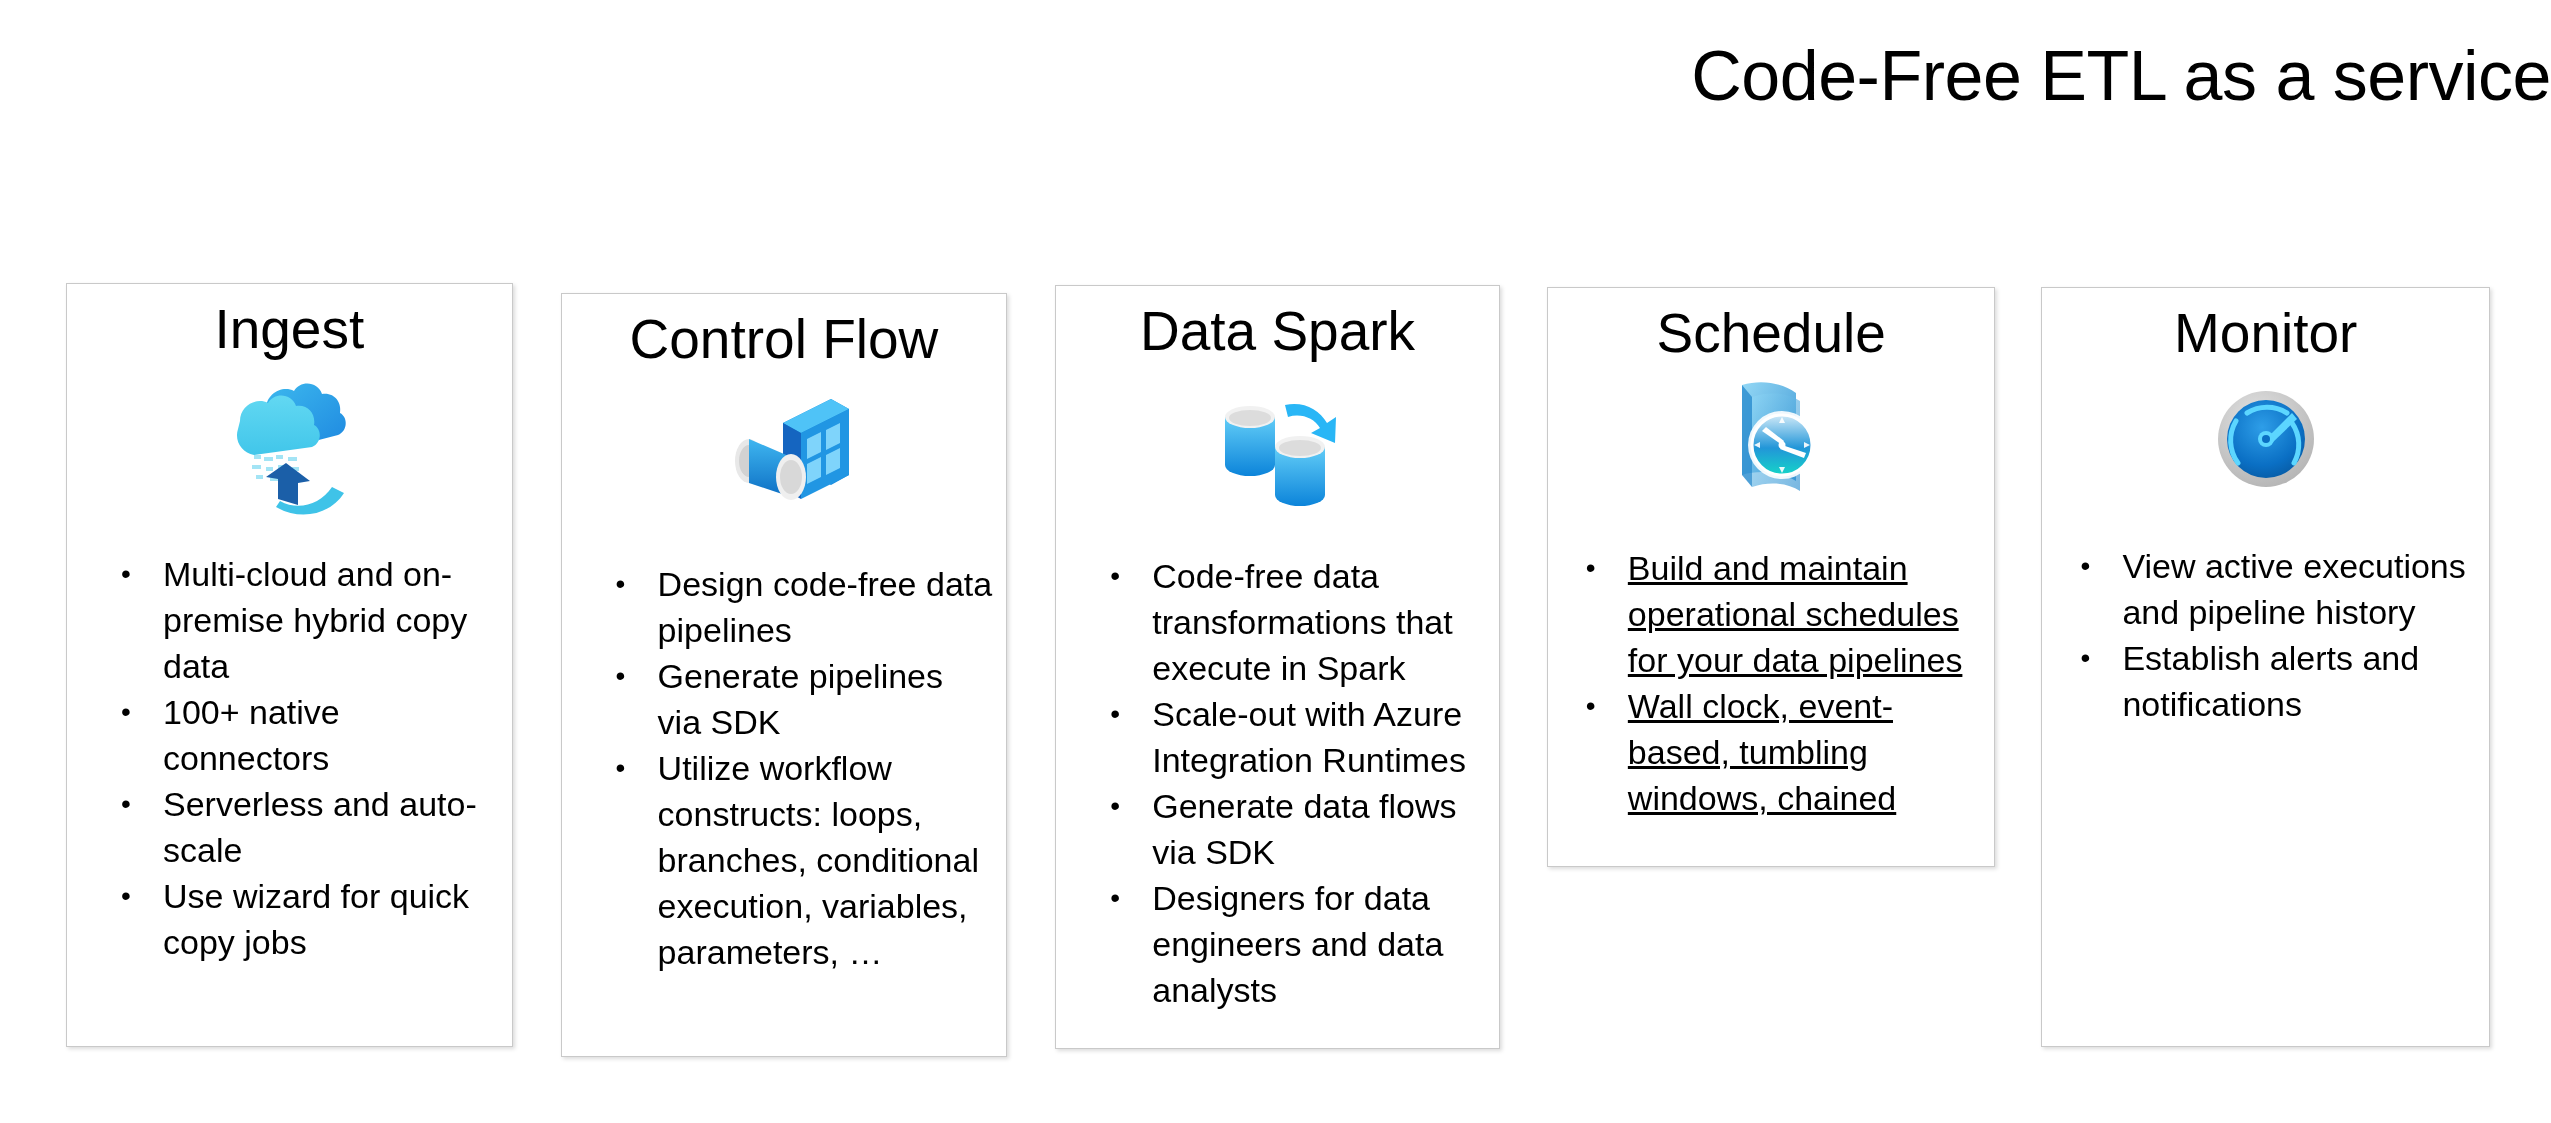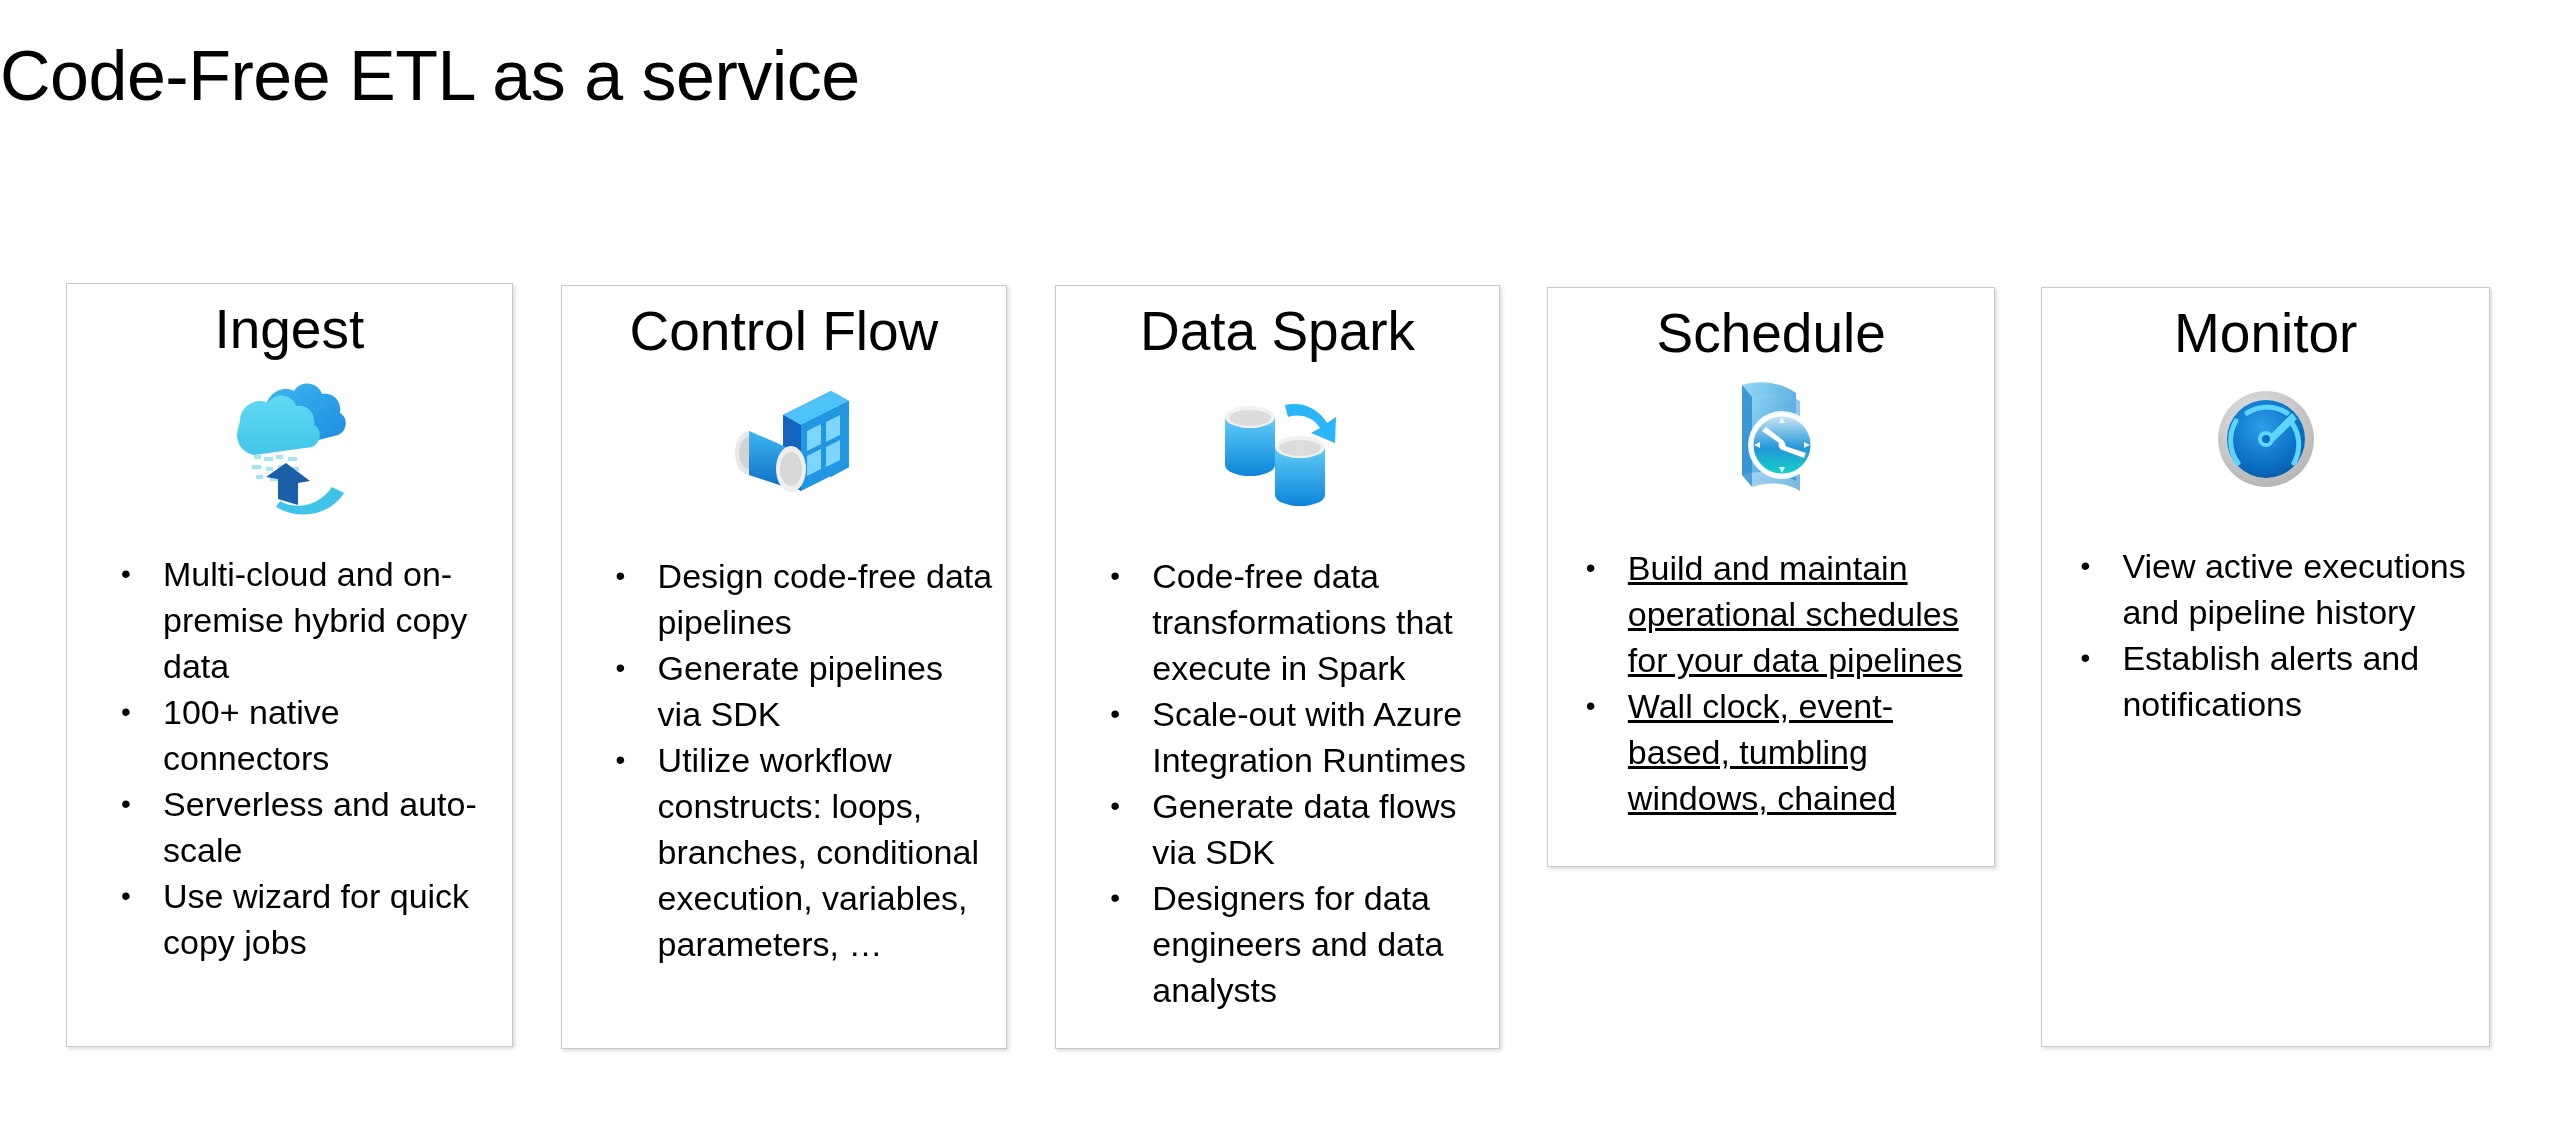--- a/index.html
+++ b/index.html
@@ -15,21 +15,21 @@
     overflow: hidden;
     position: relative;
   }
 
   
   .slide-title {
     position: absolute;
     left: 0;
     top: 38px;
     width: 2551px;
-    text-align: left;
+    text-align: right;
     font-family: "Liberation Sans", sans-serif;
     font-size: 70px;
     font-weight: 400;
     line-height: 1.1;
     letter-spacing: -0.5px;
     color: #000000;
   }
 
   
   .card-strip {
@@ -51,21 +51,21 @@
     border: 1px solid #c9c9c9;
     box-shadow: 2px 2px 4px rgba(0,0,0,0.14);
     display: flex;
     flex-direction: column;
     align-items: stretch;
     overflow: hidden;
   }
 
   
   .card.c1 { width: 450px; height: 764px; margin-left: 0px;  margin-top: 0px; }
-  .card.c2 { width: 450px; height: 764px; margin-left: 48px; margin-top: 2px; }
+  .card.c2 { width: 450px; height: 764px; margin-left: 48px; margin-top: 10px; }
   .card.c3 { width: 448px; height: 764px; margin-left: 48px; margin-top: 2px; }
   .card.c4 { width: 452px; height: 580px; margin-left: 47px; margin-top: 4px; }
   .card.c5 { width: 452px; height: 760px; margin-left: 46px; margin-top: 4px; }
 
   .card-title {
     text-align: center;
     font-size: 55px;
     font-weight: 400;
     line-height: 1.08;
     color: #000000;

